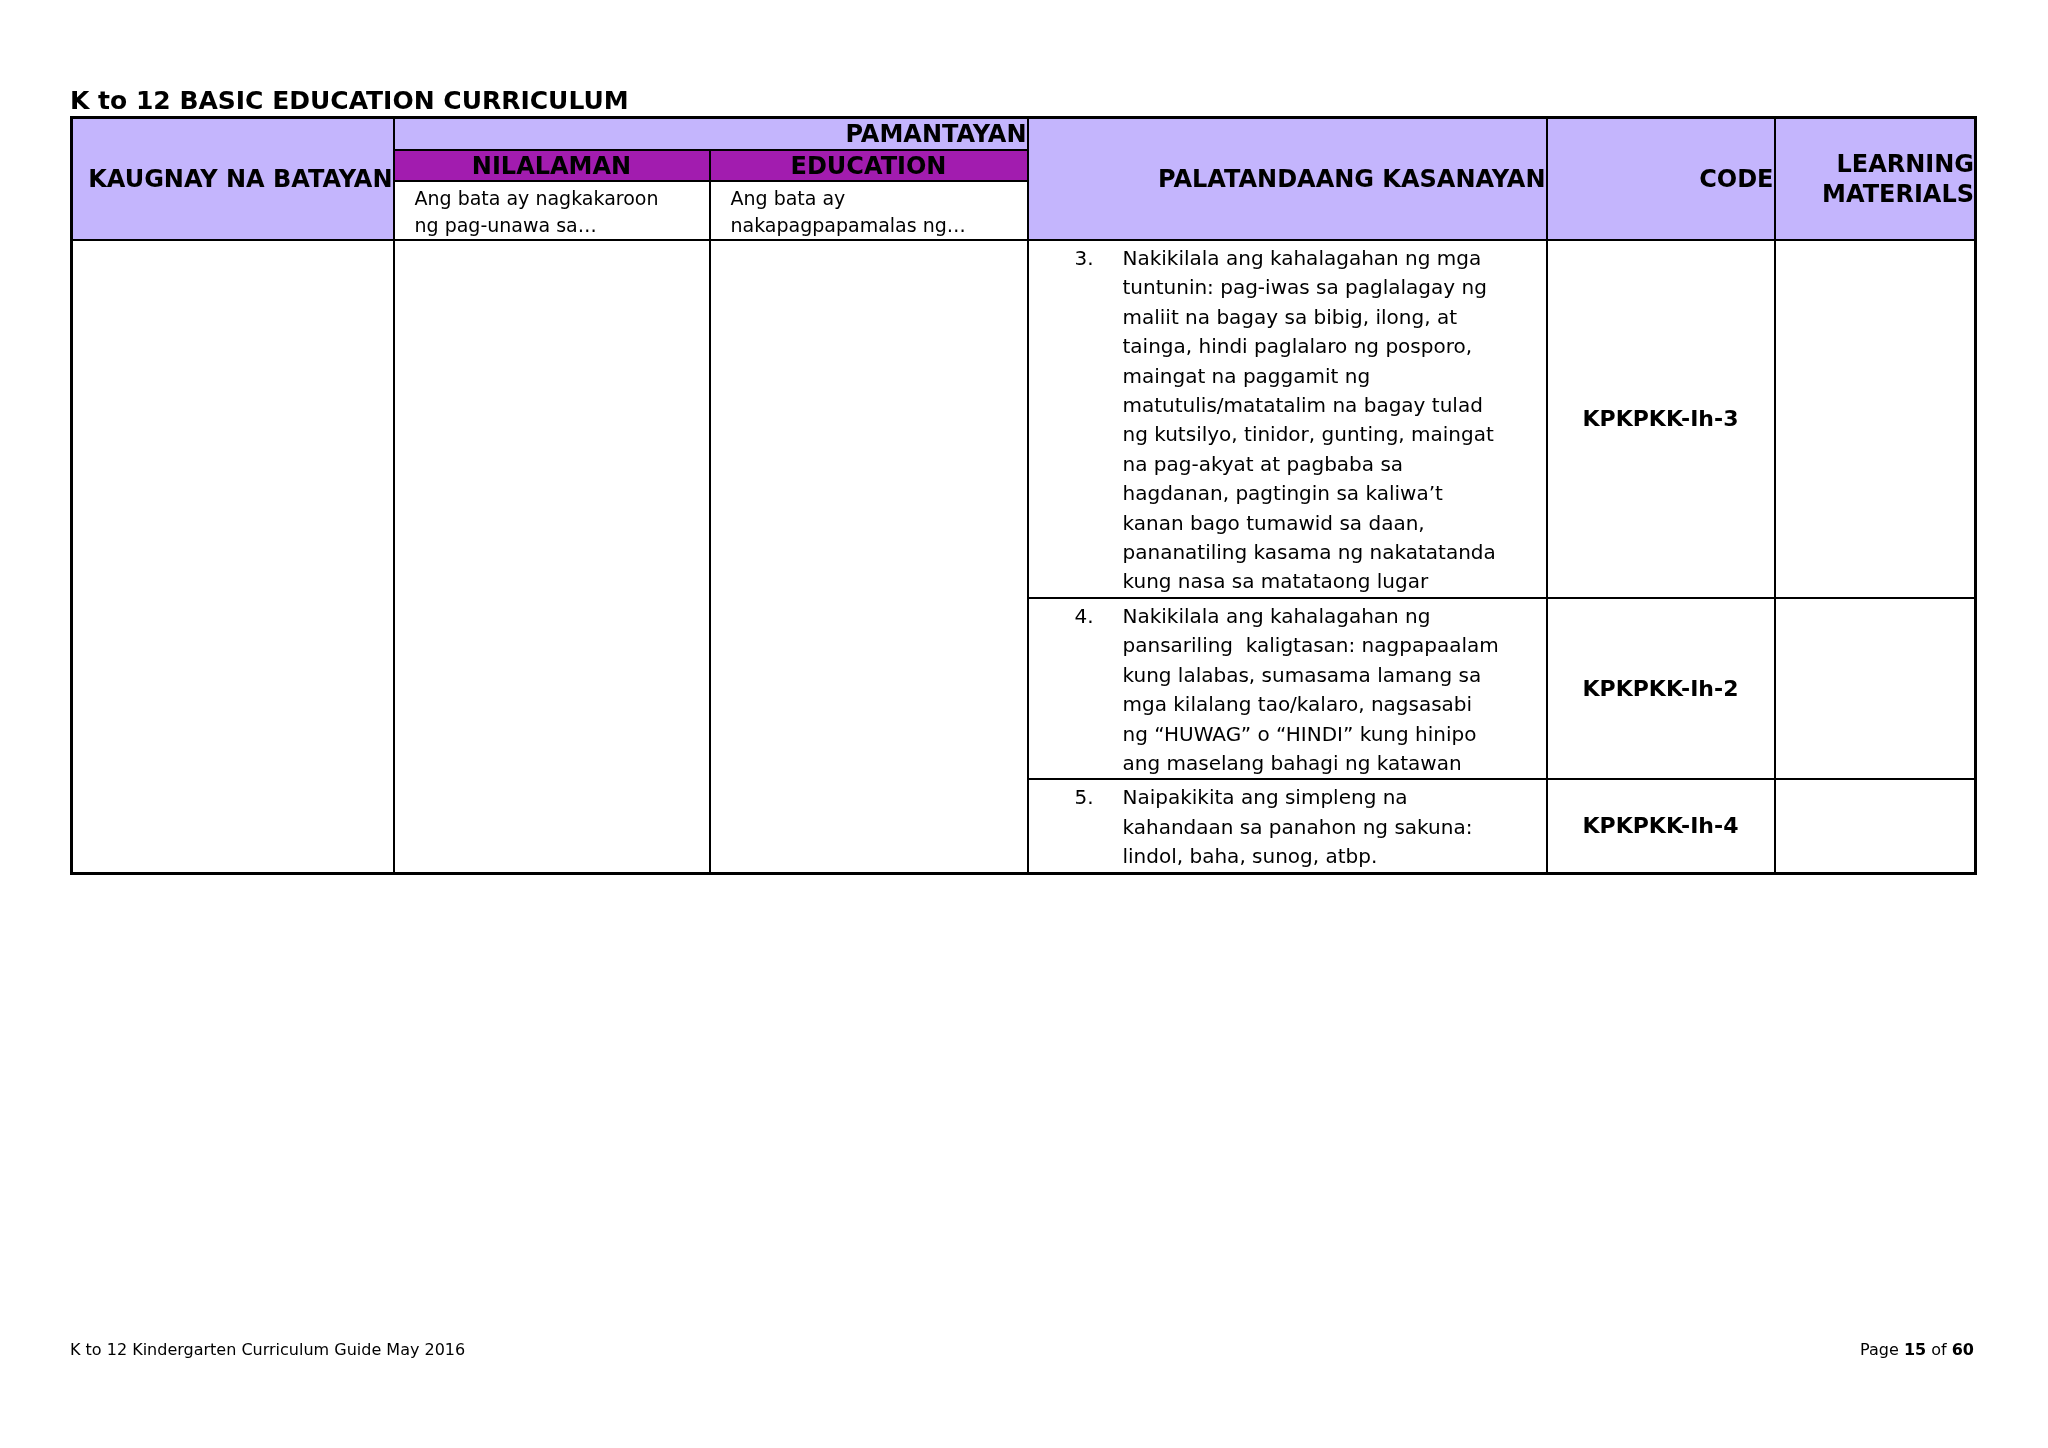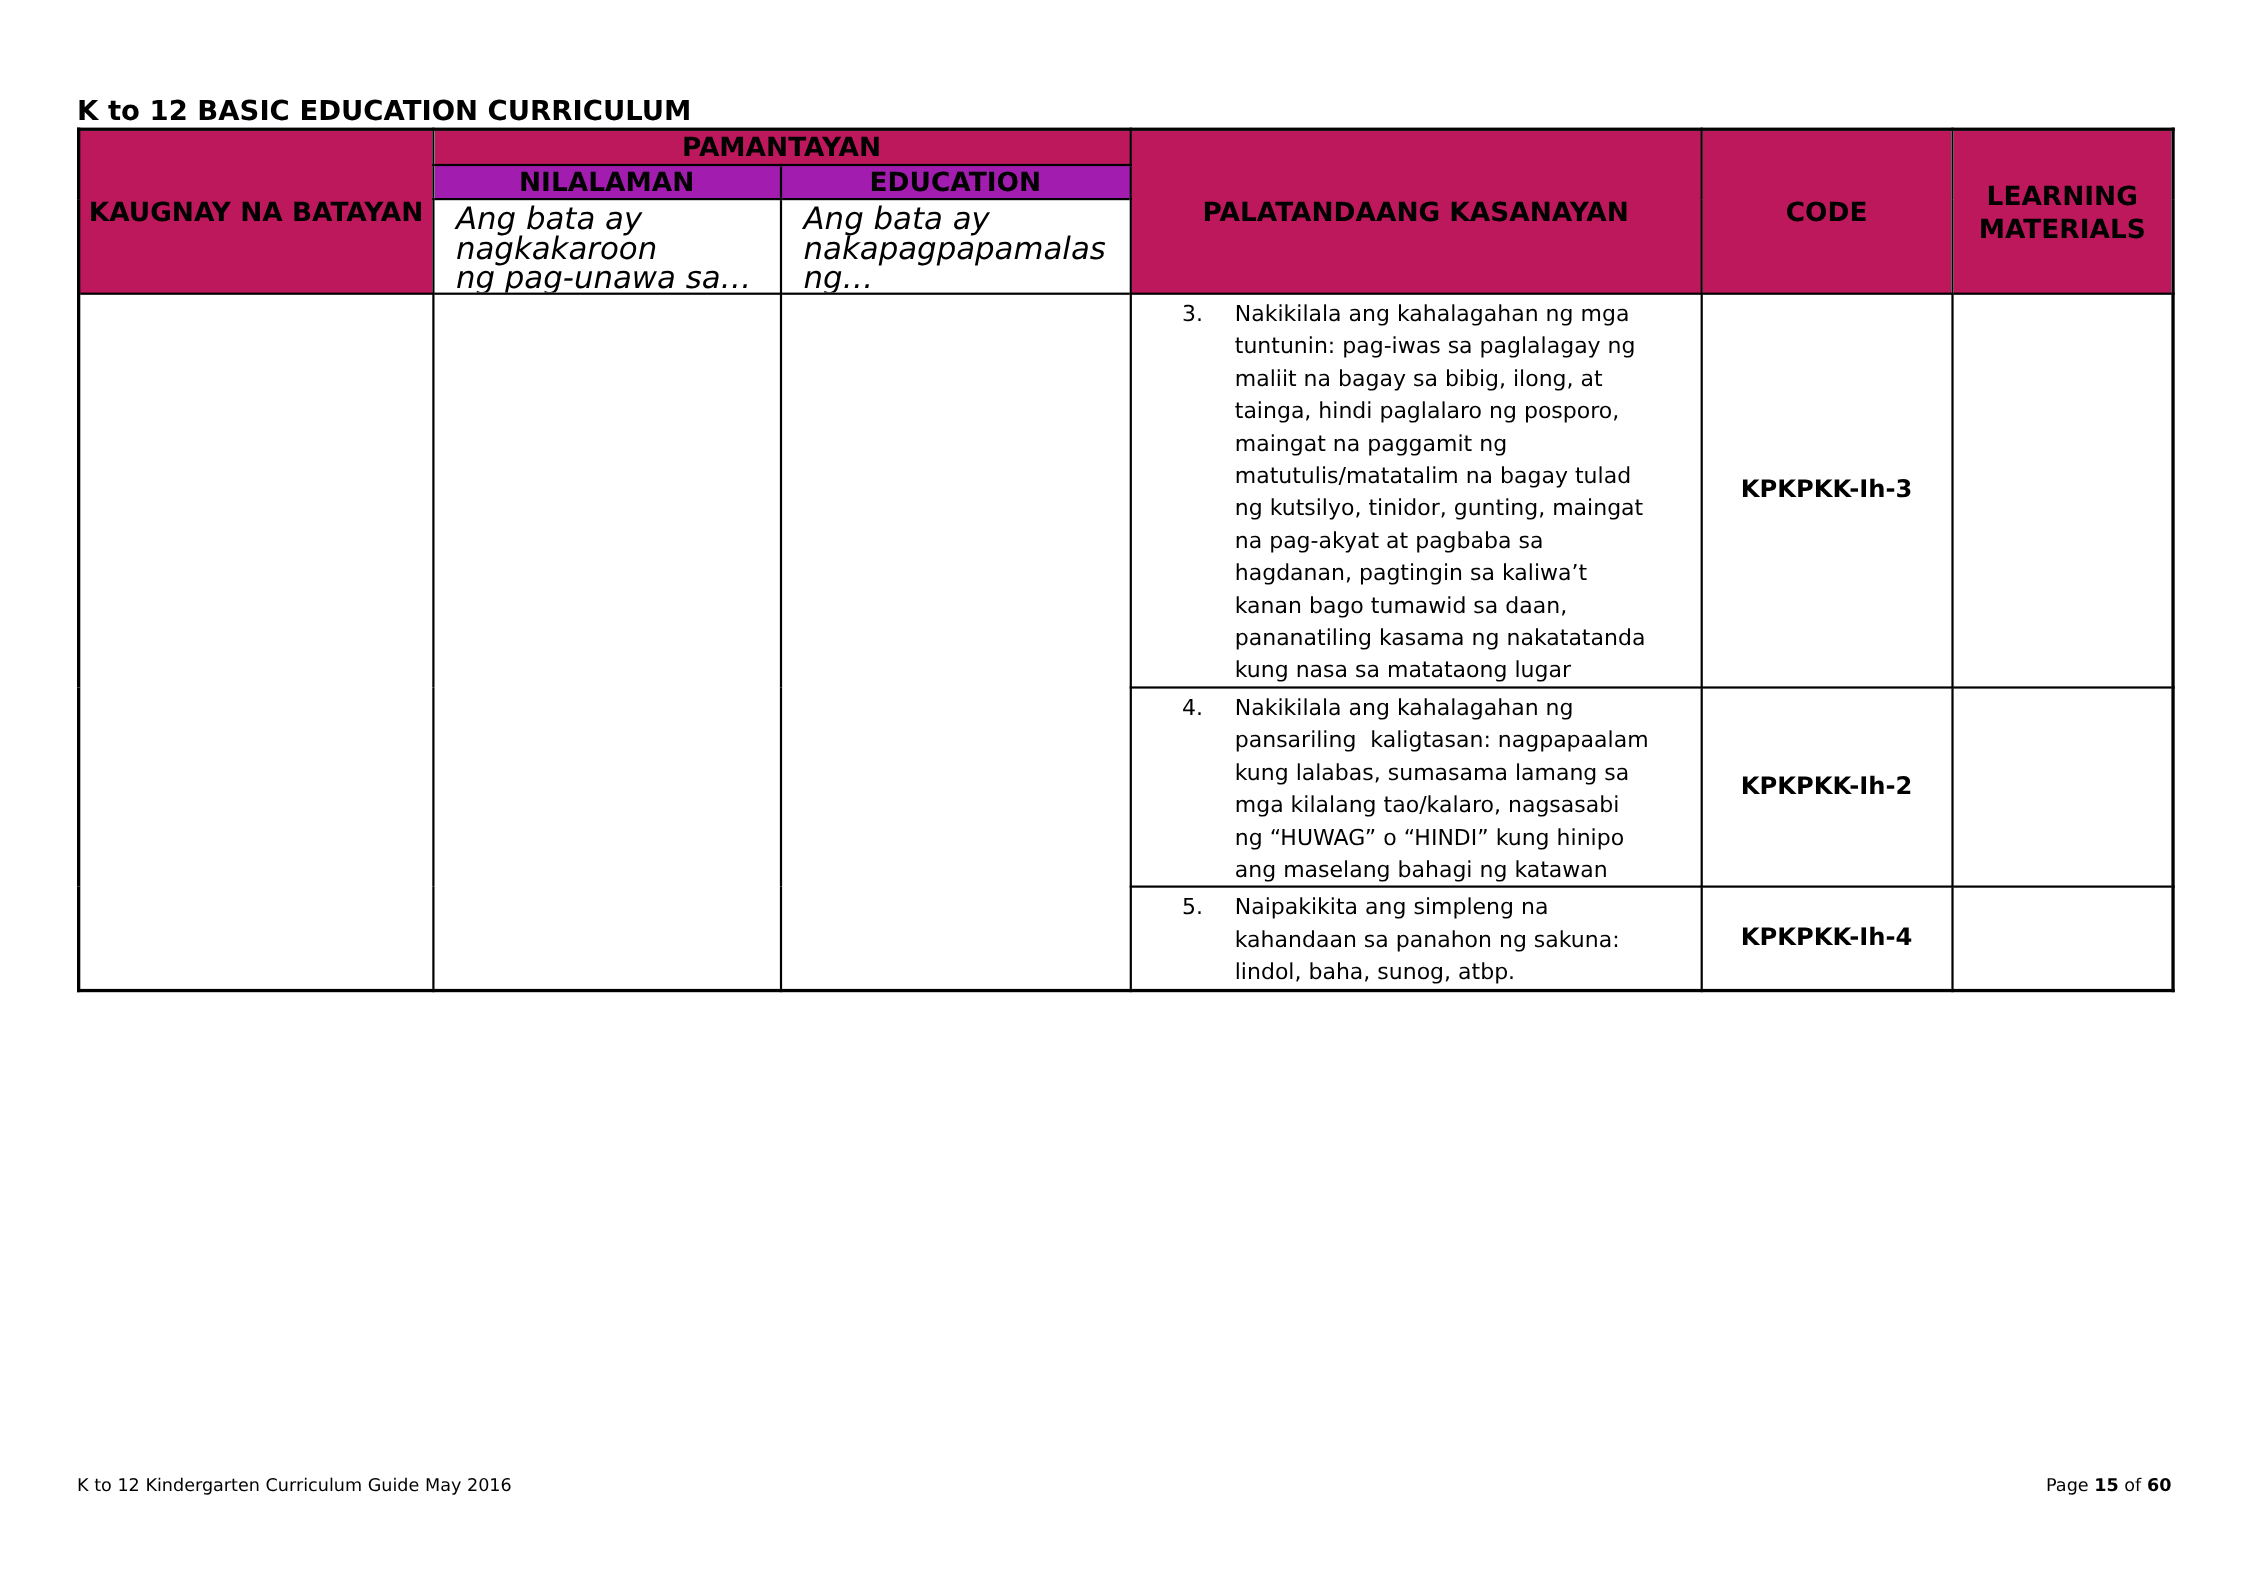--- a/index.html
+++ b/index.html
@@ -25,38 +25,37 @@
     table-layout: fixed;
     border: 3px solid #000;
   }
   td {
     border: 2px solid #000;
     padding: 0;
     vertical-align: top;
     overflow: hidden;
   }
   td.hdr {
-    background: #be185d;
-    text-align: center;
+    background: #c4b5fd;
+    text-align: right;
     vertical-align: middle;
     font-weight: bold;
     font-size: 24px;
     line-height: 30px;
   }
   td.hdr-light {
     background: #a21caf;
     text-align: center;
     vertical-align: middle;
     font-weight: bold;
     font-size: 24px;
   }
   td.desc {
     background: #ffffff;
-    font-style: italic;
-    font-size: 28px;
+    font-size: 19px;
     line-height: 27px;
     padding: 3px 8px 0 20px;
     white-space: pre-wrap;
     text-align: left;
     vertical-align: top;
   }
   .item {
     display: flex;
     align-items: flex-start;
     padding: 3px 10px 0 46px;

